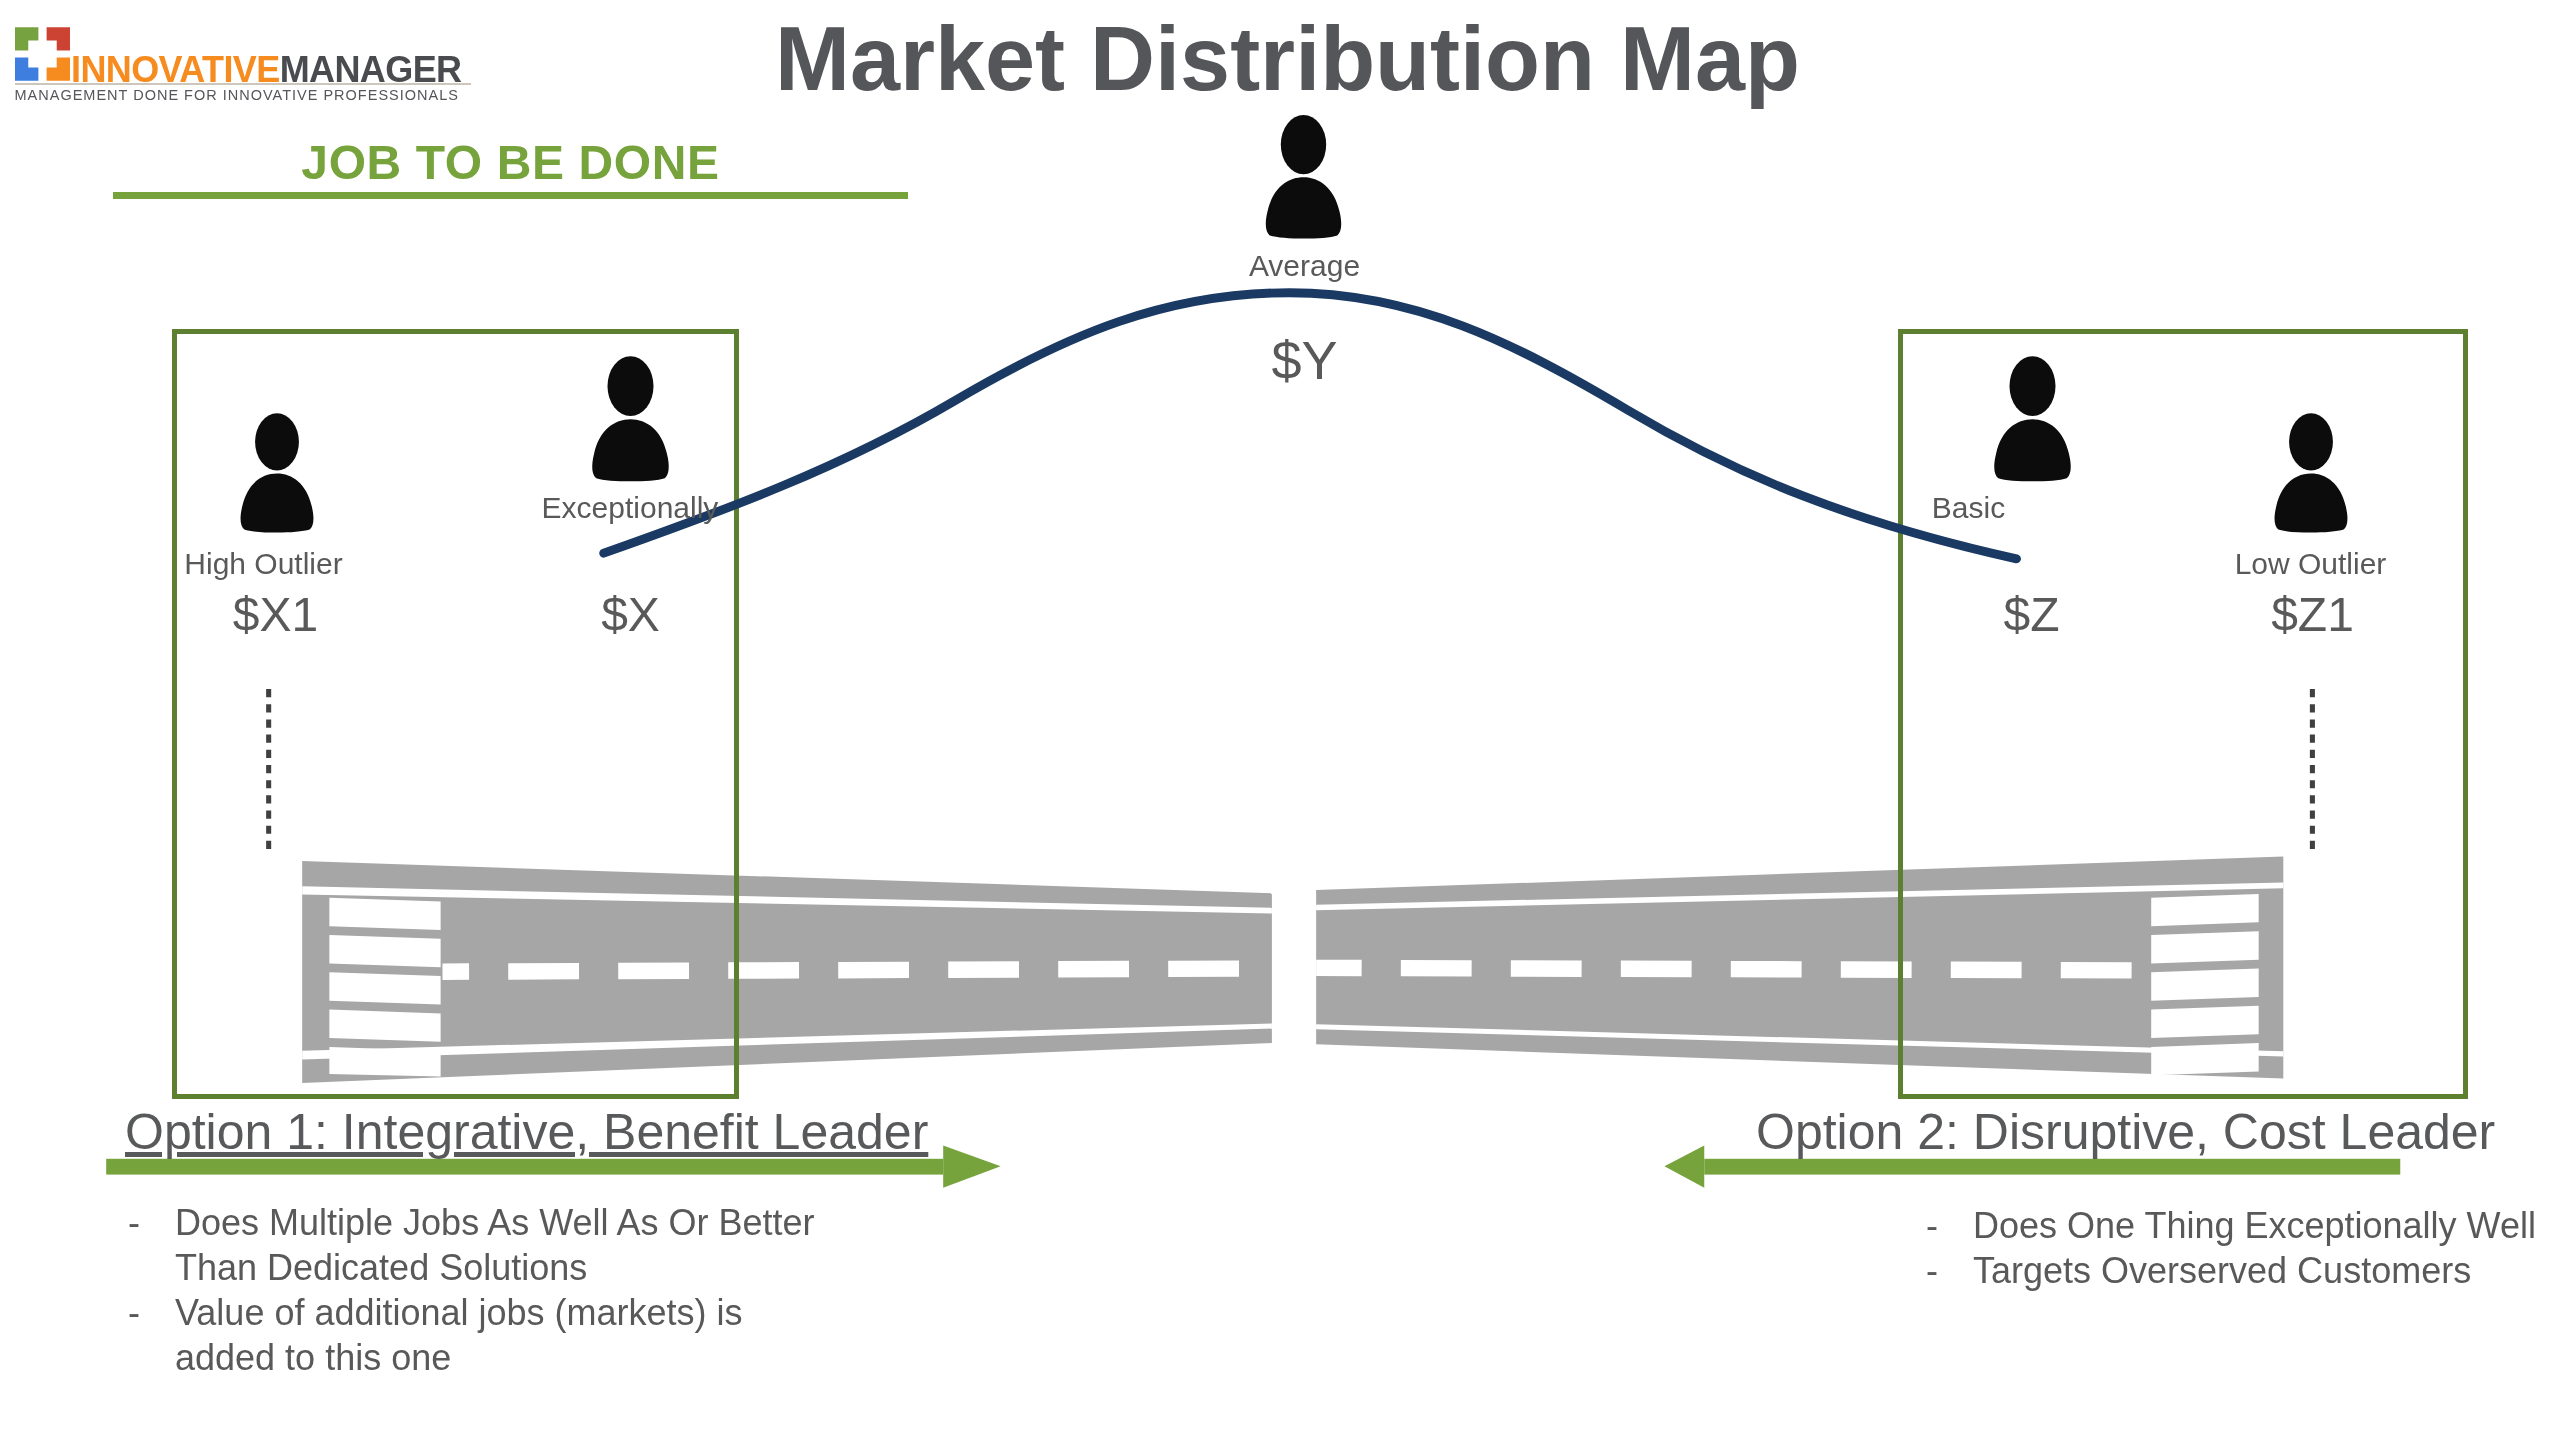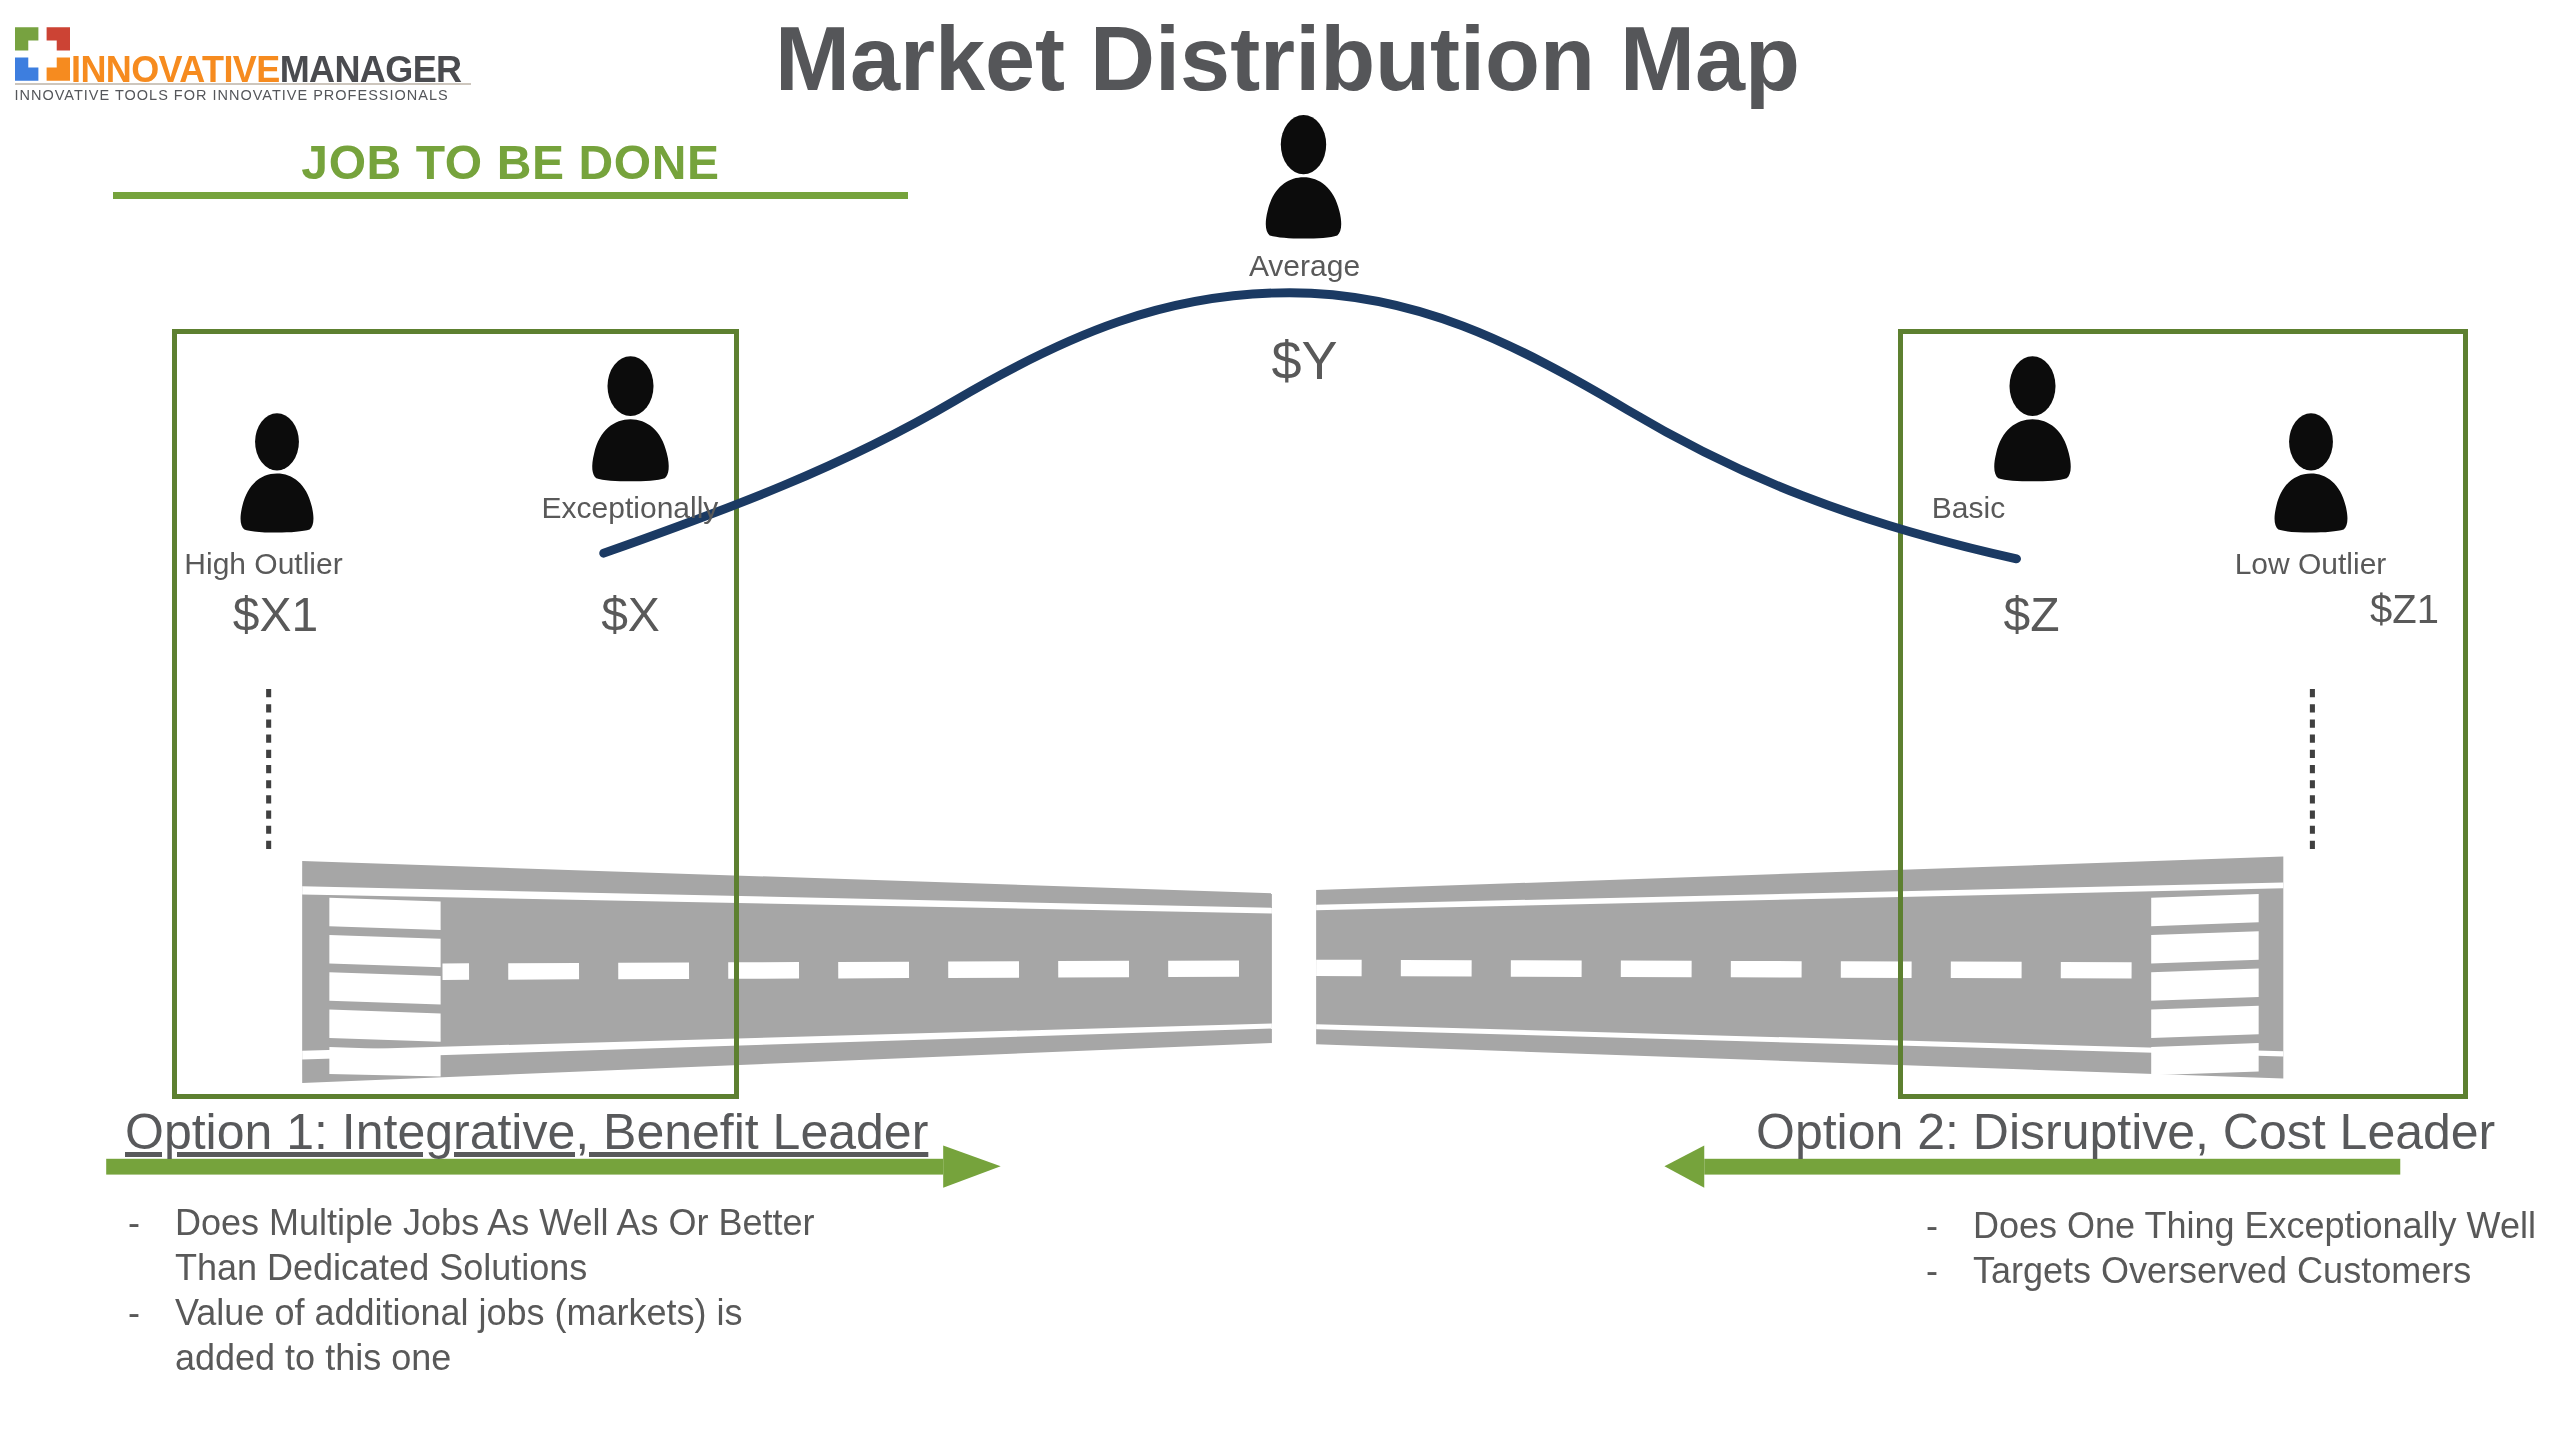--- a/index.html
+++ b/index.html
@@ -89,21 +89,21 @@
   <svg class="abs" style="left:14.5px;top:27px;" width="55" height="54" viewBox="0 0 87 85">
     <path d="M0,0 H37 V21 H21 V37 H0 Z" fill="#77a240"></path>
     <path d="M50,0 H87 V37 H66 V21 H50 Z" fill="#cc4334"></path>
     <path d="M0,48 H21 V64 H37 V85 H0 Z" fill="#3d7edf"></path>
     <path d="M66,48 H87 V85 H50 V64 H66 Z" fill="#f68b1f"></path>
   </svg>
   <div class="abs logo-line1" style="left:71px;top:49px;">
     <span class="logo-orange">INNOVATIVE</span><span class="logo-dark">MANAGER</span>
   </div>
   <div class="abs" style="left:14.5px;top:83px;width:456px;height:1.9px;background:#cdc6bd;"></div>
-  <div class="abs tagline" style="left:14.5px;top:87px;">INNOVATIVE TOOLS FOR INNOVATIVE PROFESSIONALS</div>
+  <div class="abs tagline" style="left:14.5px;top:87px;">MANAGEMENT DONE FOR INNOVATIVE PROFESSIONALS</div>
 
   <div class="abs title center" style="left:750px;top:7.6px;width:1075px;">Market Distribution Map</div>
 
   <div class="abs jtbd center" style="left:113px;top:135px;width:795px;">JOB TO BE DONE</div>
   <div class="abs" style="left:113px;top:192px;width:795px;height:7px;background:#76a33c;"></div>
 
   <svg class="abs" style="left:226px;top:411px;" width="102" height="131" viewBox="0 0 100 126">
       <use href="#person-glyph"></use>
     </svg>
   <div class="abs lbl center" style="left:137px;top:547px;width:253px;font-size:30px;">High Outlier</div>
@@ -124,21 +124,21 @@
   <svg class="abs" style="left:1979px;top:351px;" width="107" height="143" viewBox="0 0 100 126">
       <use href="#person-glyph"></use>
     </svg>
   <div class="abs lbl center" style="left:1842px;top:491px;width:253px;font-size:30px;">Basic</div>
   <div class="abs value center" style="left:1905px;top:587px;width:253px;font-size:48px;">$Z</div>
 
   <svg class="abs" style="left:2260px;top:411px;" width="102" height="131" viewBox="0 0 100 126">
       <use href="#person-glyph"></use>
     </svg>
   <div class="abs lbl center" style="left:2184px;top:547px;width:253px;font-size:30px;">Low Outlier</div>
-  <div class="abs value center" style="left:2186px;top:587px;width:253px;font-size:40px;text-align:right;">$Z1</div>
+  <div class="abs value center" style="left:2186px;top:587px;width:253px;font-size:48px;">$Z1</div>
 
   <div class="abs opt-title" style="left:125px;top:1103px;text-decoration:underline;">Option 1: Integrative, Benefit Leader</div>
   <div class="abs bullets" style="left:128px;top:1200px;width:885px;">
     <div class="bullet-row">
       <span class="bullet-dash">-</span>
       <span class="bullet-text">Does Multiple Jobs As Well As Or Better
 Than Dedicated Solutions</span>
     </div>
     <div class="bullet-row">
       <span class="bullet-dash">-</span>

